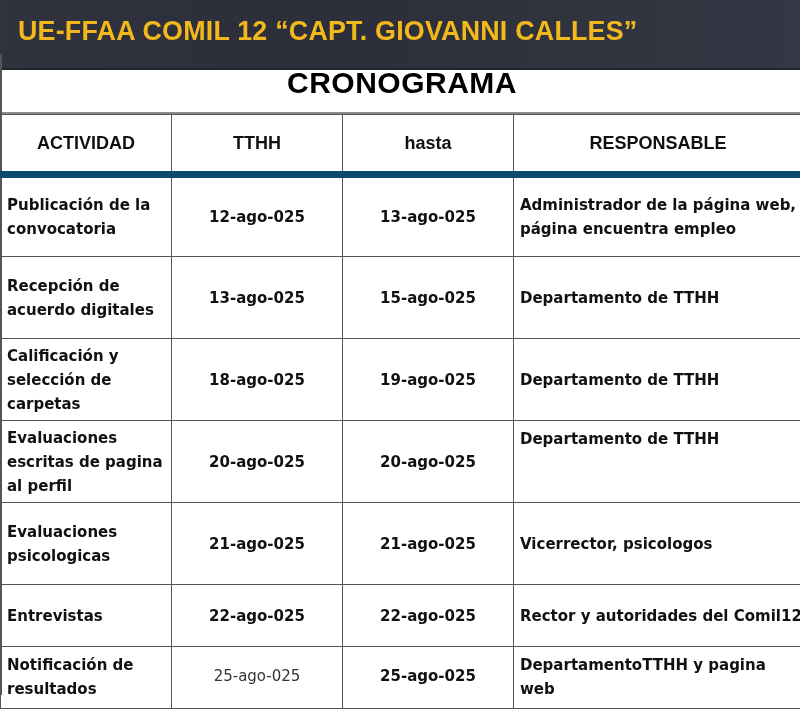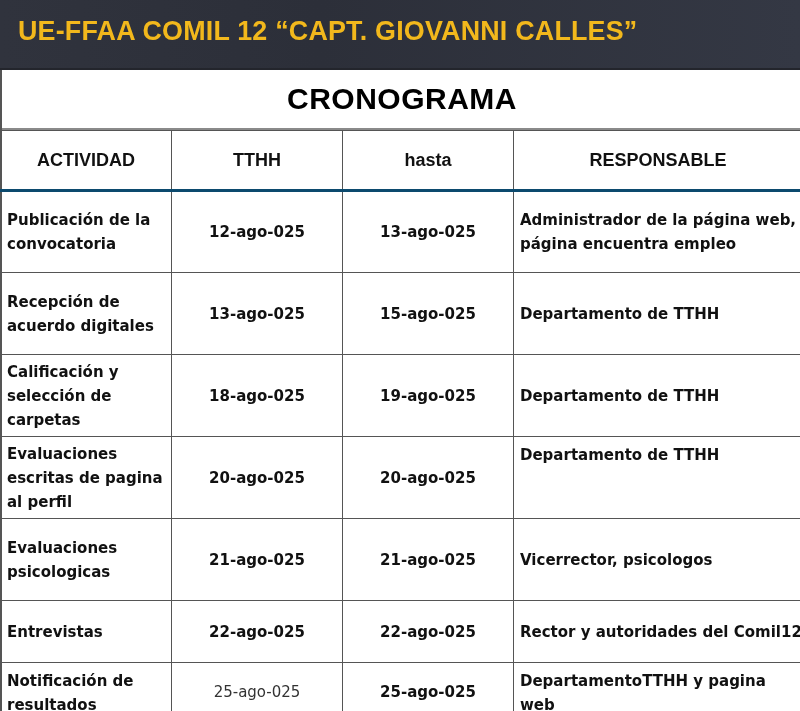--- a/index.html
+++ b/index.html
@@ -17,21 +17,21 @@
     box-sizing: border-box;
   }
   .banner-title {
     position: absolute; left: 18px; top: 15px;
     font-family: "Liberation Sans", sans-serif;
     font-weight: bold; font-size: 28px; letter-spacing: 0.2px;
     color: #f2b81c; white-space: nowrap;
     transform: scaleX(0.96); transform-origin: left center;
   }
   .sheet {
-    position: absolute; left: 0; top: 70px; width: 704px; height: 641px;
+    position: absolute; left: 0; top: 54px; width: 704px; height: 641px;
     border-left: 2px solid #555; box-sizing: border-box;
   }
   .title-row {
     position: absolute; left: 0; top: 0; width: 800px; height: 60px;
     display: flex; align-items: center; justify-content: center;
     border-bottom: 2px solid #8a8a8a; box-sizing: border-box;
   }
   .title-text {
     font-family: "Liberation Sans", sans-serif;
     font-weight: bold; font-size: 30px; color: #000;
@@ -49,21 +49,21 @@
     border: 1.5px solid #555;
     box-sizing: border-box;
     padding: 0;
   }
   table.grid th {
     height: 60px;
     font-family: "Liberation Sans", sans-serif;
     font-weight: bold; font-size: 18px; color: #111;
     text-align: center; vertical-align: middle;
   }
-  table.grid tr.hdr th { border-bottom: 3px solid #0c4a6e; }
+  table.grid tr.hdr th { border-bottom: 7px solid #0c4a6e; }
   table.grid td {
     font-family: "DejaVu Sans", sans-serif;
     font-weight: bold; font-size: 15px; line-height: 24px;
     color: #111;
   }
   td.act { padding-left: 6px !important; vertical-align: middle; text-align: left; margin-left: 38px; }
   td.date { text-align: center; vertical-align: middle; }
   td.date.light { font-weight: normal !important; color: #333; }
   td.resp { padding-left: 6px !important; text-align: left; }
   td.resp.mid { vertical-align: middle; }

